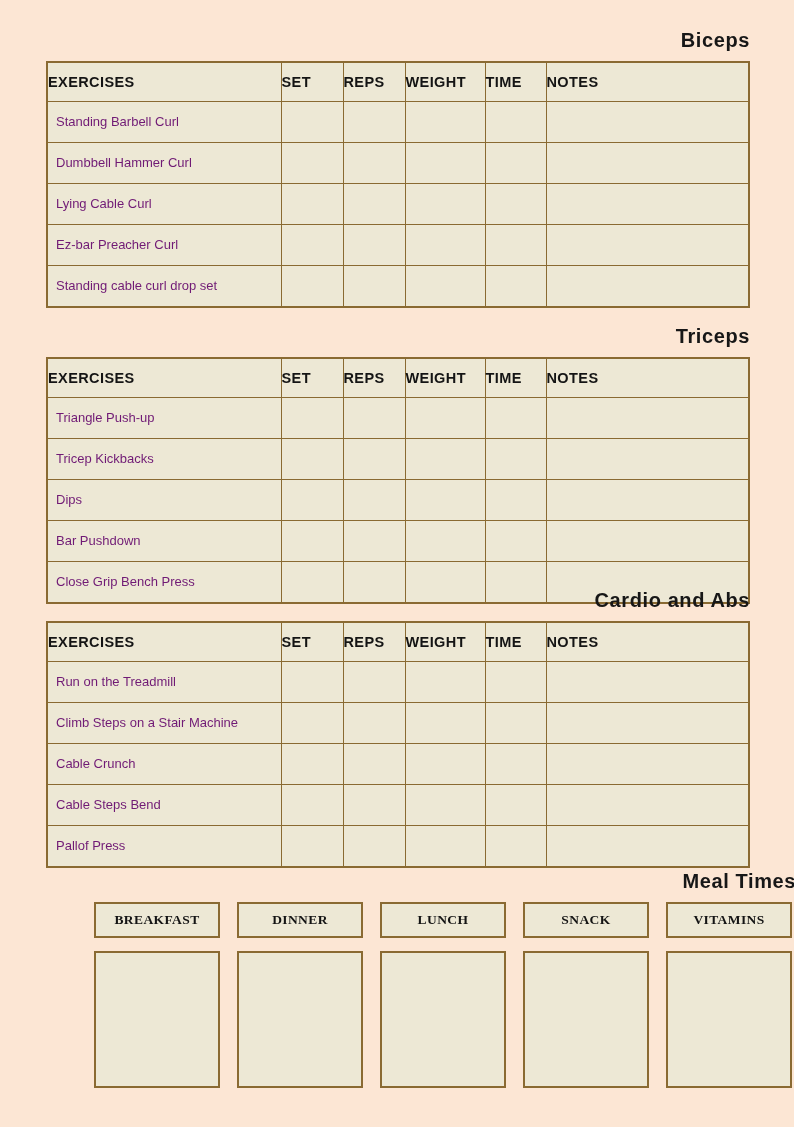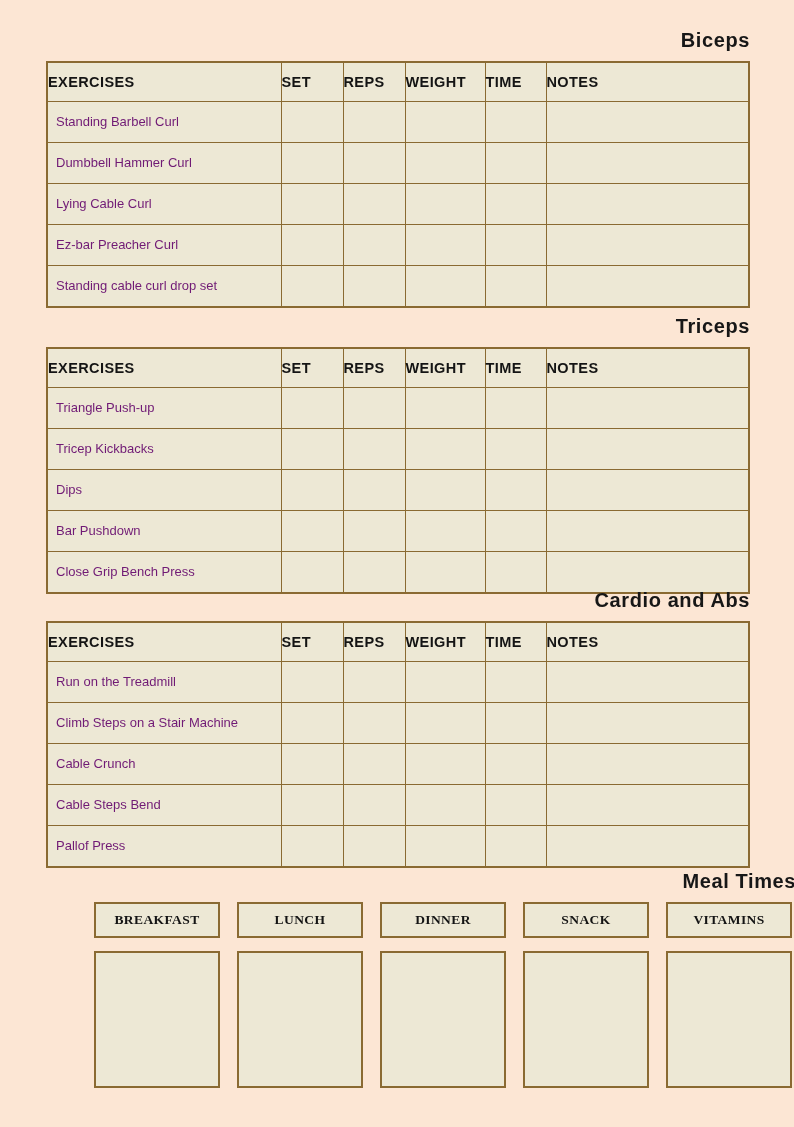--- a/index.html
+++ b/index.html
@@ -70,21 +70,21 @@
   }
   .col-ex   { width: 234px; }
   .col-set  { width: 62px; }
   .col-reps { width: 62px; }
   .col-wt   { width: 80px; }
   .col-time { width: 61px; }
   .col-notes{ width: 203px; }
 
   
   .sec-biceps  { position: absolute; left: 46px; top: 30px; }
-  .sec-triceps { position: absolute; left: 46px; top: 316px; }
+  .sec-triceps { position: absolute; left: 46px; top: 326px; }
   .sec-cardio  { position: absolute; left: 46px; top: 590px; }
   .sec-meals   { position: absolute; left: 46px; top: 871px; padding-left: 48px; }
   .table-wrap { margin-top: 11px; }
 
   .meal-row {
     display: flex;
     gap: 17px;
     width: 702px;
     margin-top: 11px;
   }
@@ -324,25 +324,25 @@
   </div>
 
   <div class="section sec-meals">
     <div class="section-heading">Meal Times</div>
     <div class="meal-row">
       <div class="meal-col">
         <div class="meal-label">BREAKFAST</div>
         <div class="meal-box"></div>
       </div>
       <div class="meal-col">
+        <div class="meal-label">DINNER</div>
+        <div class="meal-box"></div>
+      </div>
+      <div class="meal-col">
         <div class="meal-label">LUNCH</div>
-        <div class="meal-box"></div>
-      </div>
-      <div class="meal-col">
-        <div class="meal-label">DINNER</div>
         <div class="meal-box"></div>
       </div>
       <div class="meal-col">
         <div class="meal-label">SNACK</div>
         <div class="meal-box"></div>
       </div>
       <div class="meal-col">
         <div class="meal-label">VITAMINS</div>
         <div class="meal-box"></div>
       </div>

